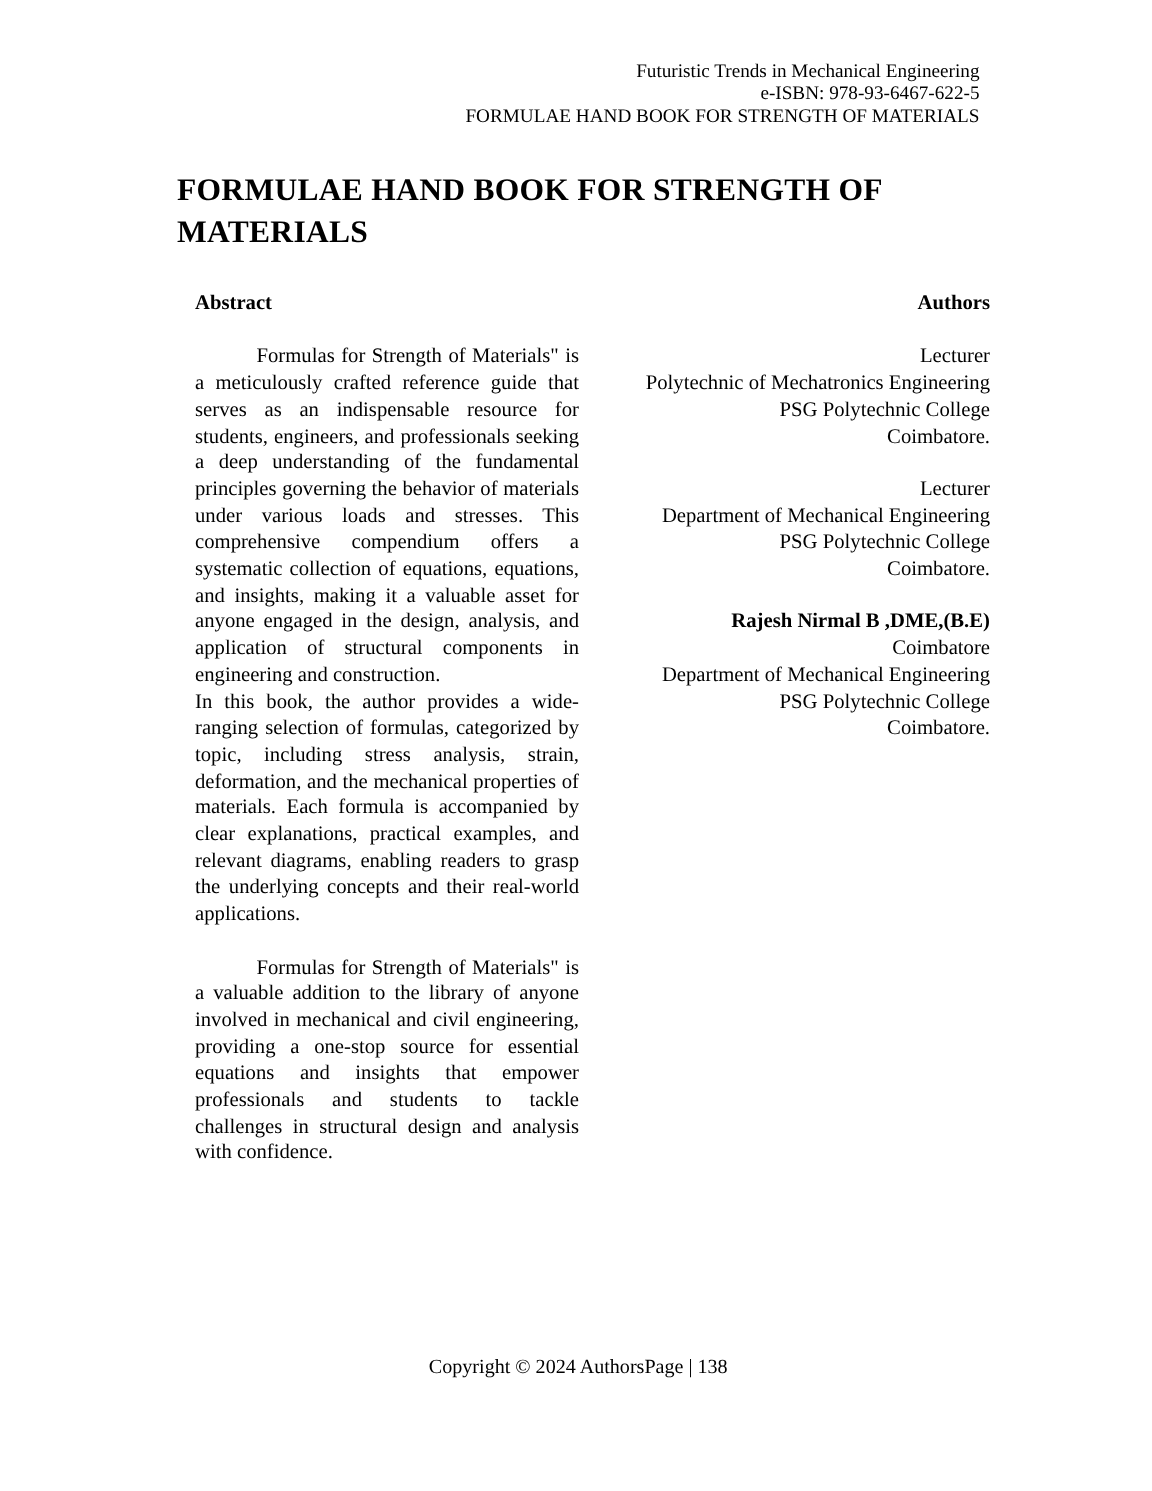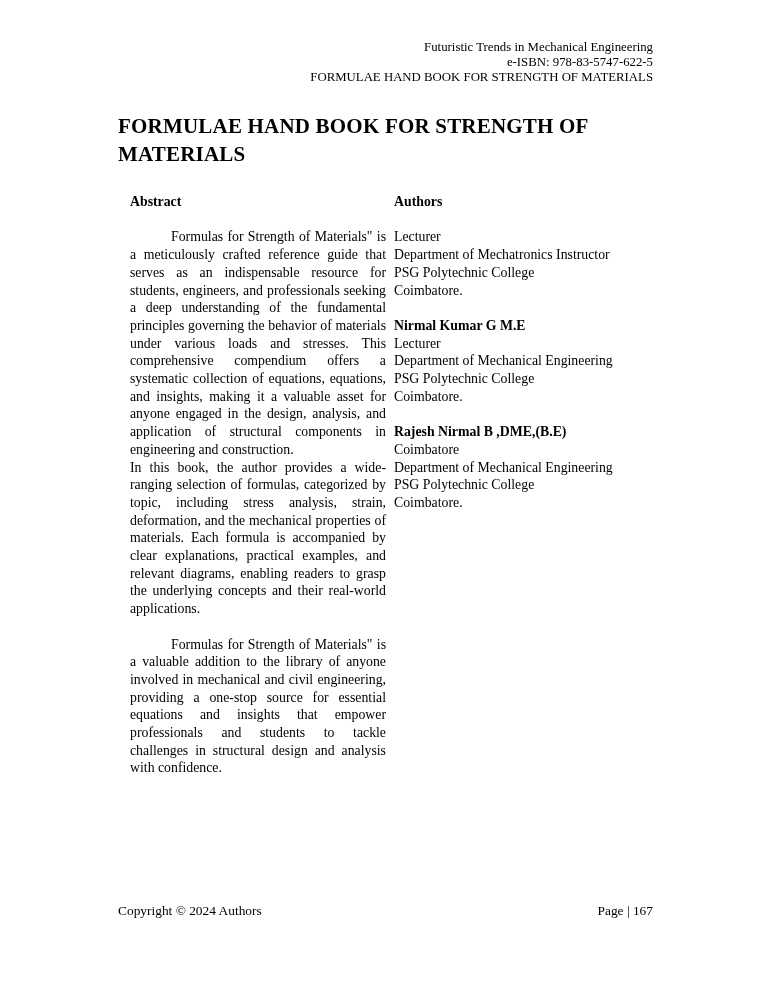--- a/index.html
+++ b/index.html
@@ -36,92 +36,91 @@
 
   .columns {
     position: absolute;
     top: 193px;
     left: 130px;
     right: 108px;
     display: flex;
     font-size: 13.8px;
     line-height: 17.7px;
   }
-  .col-left  { width: 256px; margin-right: 8px; text-align: justify; }
-  .col-right { flex: 1; }
+  .col-left  { width: 256px; margin-right: 24px; text-align: justify; }
+  .col-right { flex: 1; text-align: right; }
 
   .sec-heading { font-weight: bold; margin-bottom: 17.7px; }
 
   .para-indent { text-indent: 41px; }
   .para-gap    { margin-top: 17.7px; }
   .keywords    { margin-top: 17.7px; }
 
   .author-block { margin-bottom: 17.7px; }
   .author-name  { font-weight: bold; }
 
   .doc-footer {
     position: absolute;
     left: 118px;
     right: 115px;
     top: 903px;
     display: flex;
-    justify-content: space-between;
+    justify-content: center;
     font-size: 13.4px;
     line-height: 16px;
   }
 </style>
 </head>
 <body>
 
 <div class="page">
 
   <div class="doc-header">
     <div>Futuristic Trends in Mechanical Engineering</div>
-    <div>e-ISBN: 978-83-5747-622-5</div>
+    <div>e-ISBN: 978-93-6467-622-5</div>
     <div>FORMULAE HAND BOOK FOR STRENGTH OF MATERIALS</div>
   </div>
 
   <h1 class="doc-title">FORMULAE HAND BOOK FOR STRENGTH OF MATERIALS</h1>
 
   <div class="columns">
 
     <div class="col-left">
       <div class="sec-heading">Abstract</div>
       <p class="para-indent">Formulas for Strength of Materials" is a meticulously crafted reference guide that serves as an indispensable resource for students, engineers, and professionals seeking a deep understanding of the fundamental principles governing the behavior of materials under various loads and stresses. This comprehensive compendium offers a systematic collection of equations, equations, and insights, making it a valuable asset for anyone engaged in the design, analysis, and application of structural components in engineering and construction.</p>
       <p>In this book, the author provides a wide-ranging selection of formulas, categorized by topic, including stress analysis, strain, deformation, and the mechanical properties of materials. Each formula is accompanied by clear explanations, practical examples, and relevant diagrams, enabling readers to grasp the underlying concepts and their real-world applications.</p>
       <p class="para-indent para-gap">Formulas for Strength of Materials" is a valuable addition to the library of anyone involved in mechanical and civil engineering, providing a one-stop source for essential equations and insights that empower professionals and students to tackle challenges in structural design and analysis with confidence.</p>
     </div>
 
     <div class="col-right">
       <div class="sec-heading">Authors</div>
 
       <div class="author-block">
         <div>Lecturer</div>
-        <div>Department of  Mechatronics Instructor</div>
+        <div>Polytechnic of  Mechatronics Engineering</div>
         <div>PSG Polytechnic College</div>
         <div>Coimbatore.</div>
       </div>
 
       <div class="author-block">
-        <div class="author-name">Nirmal Kumar G M.E</div>
         <div>Lecturer</div>
         <div>Department of  Mechanical Engineering</div>
         <div>PSG  Polytechnic College</div>
         <div>Coimbatore.</div>
       </div>
 
       <div class="author-block">
         <div class="author-name">Rajesh Nirmal B ,DME,(B.E)</div>
         <div>Coimbatore</div>
         <div>Department of Mechanical Engineering</div>
         <div>PSG Polytechnic College</div>
         <div>Coimbatore.</div>
       </div>
     </div>
 
   </div>
 
   <div class="doc-footer">
     <span>Copyright © 2024 Authors</span>
-    <span>Page | 167</span>
+    <span>Page | 138</span>
   </div>
 
 </div>
 
 </body></html>

